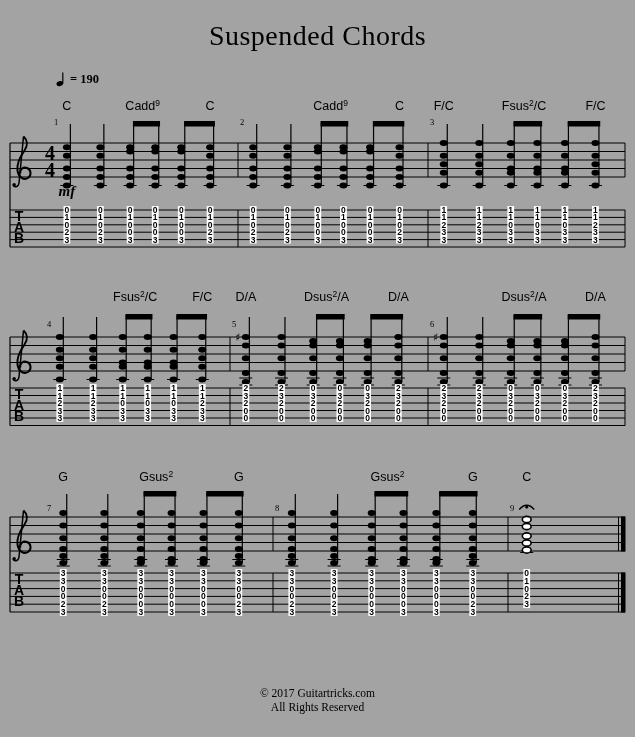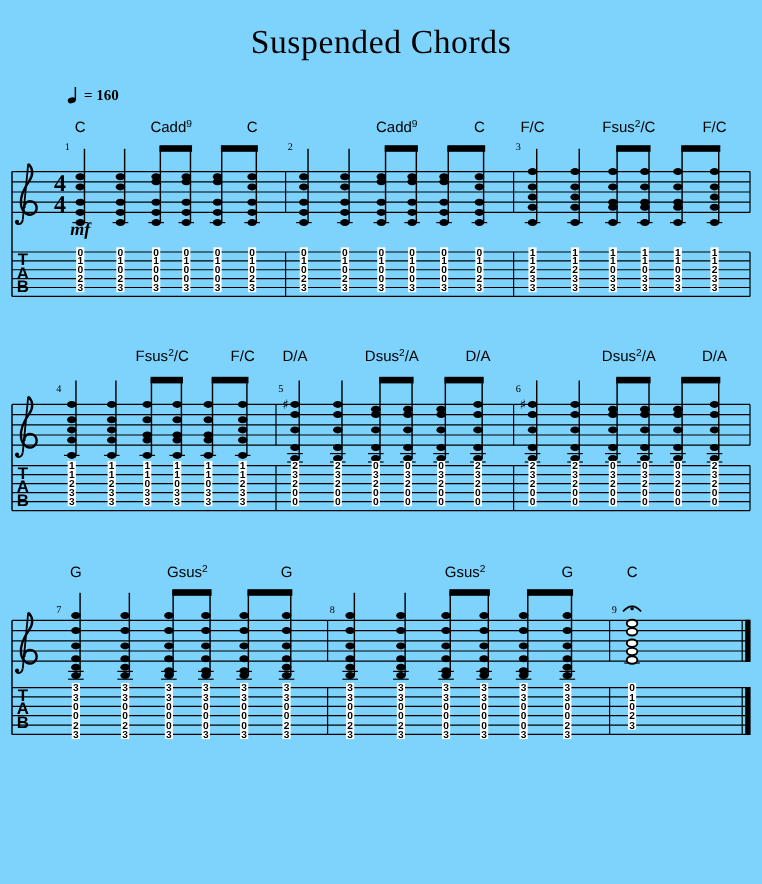--- a/index.html
+++ b/index.html
@@ -1,18 +1,18 @@
 <!DOCTYPE html>
 <html><head>
 <meta charset="utf-8">
 <style>
   html,body{margin:0;padding:0;background:#e8e8e8;}
   .page{
     position:relative;width:635px;height:737px;margin:0 auto;
-    background:#7dd3fc;color:#000;overflow:hidden;
+    background:#a3a3a3;color:#000;overflow:hidden;
     font-family:"Liberation Serif",serif;
   }
   .title{
     position:absolute;top:20px;left:0;width:635px;text-align:center;
     font-size:28px;font-weight:normal;letter-spacing:0.5px;
   }
   .subtitle{
     position:absolute;top:54px;left:0;width:635px;text-align:center;
     font-size:13px;
   }
@@ -32,21 +32,21 @@
 
 <div class="page">
 
   <div class="title">Suspended Chords</div>
 
   <div class="tempo">
     <svg width="9" height="16">
       <rect x="6.2" y="1.5" width="1.2" height="11" fill="#000"></rect>
       <ellipse cx="3.8" cy="12.6" rx="3.4" ry="2.4" fill="#000" transform="rotate(-16 3.8 12.6)"></ellipse>
     </svg>
-    <span>= 160</span>
+    <span>= 190</span>
   </div>
 
   <svg class="score" id="score-canvas" width="635" height="737" viewBox="0 0 635 737">
       <g>
         <line x1="10" y1="143" x2="625" y2="143" stroke="#000000" stroke-width="1"></line>
         <line x1="10" y1="151.5" x2="625" y2="151.5" stroke="#000000" stroke-width="1"></line>
         <line x1="10" y1="160" x2="625" y2="160" stroke="#000000" stroke-width="1"></line>
         <line x1="10" y1="168.5" x2="625" y2="168.5" stroke="#000000" stroke-width="1"></line>
         <line x1="10" y1="177" x2="625" y2="177" stroke="#000000" stroke-width="1"></line>
         <line x1="10" y1="210" x2="625" y2="210" stroke="#000000" stroke-width="1"></line>
@@ -1188,13 +1188,17 @@
             <rect x="523.32" y="600.3000000000001" width="6.8" height="7.8" fill="#ffffff"></rect>
             <text x="526.72" y="607.2" font-size="8.5" font-family="&quot;Liberation Sans&quot;,sans-serif" fill="#000000" text-anchor="middle" font-weight="bold" font-style="normal">3</text>
           </g>
           <text x="526.72" y="481" font-size="12.5" font-family="&quot;Liberation Sans&quot;,sans-serif" fill="#000000" text-anchor="middle"><tspan>C</tspan></text>
           <path d="M 519.22 509.5 Q 526.72 501 534.22 509.5" fill="none" stroke="#000000" stroke-width="1.4"></path>
           <circle cx="526.72" cy="507.2" r="1.4" fill="#000000"></circle>
         </g>
       </g>
     </svg>
 
+  <div class="footer">
+    <div>© 2017 Guitartricks.com</div>
+    <div>All Rights Reserved</div>
+  </div>
 </div>
 
 </body></html>

